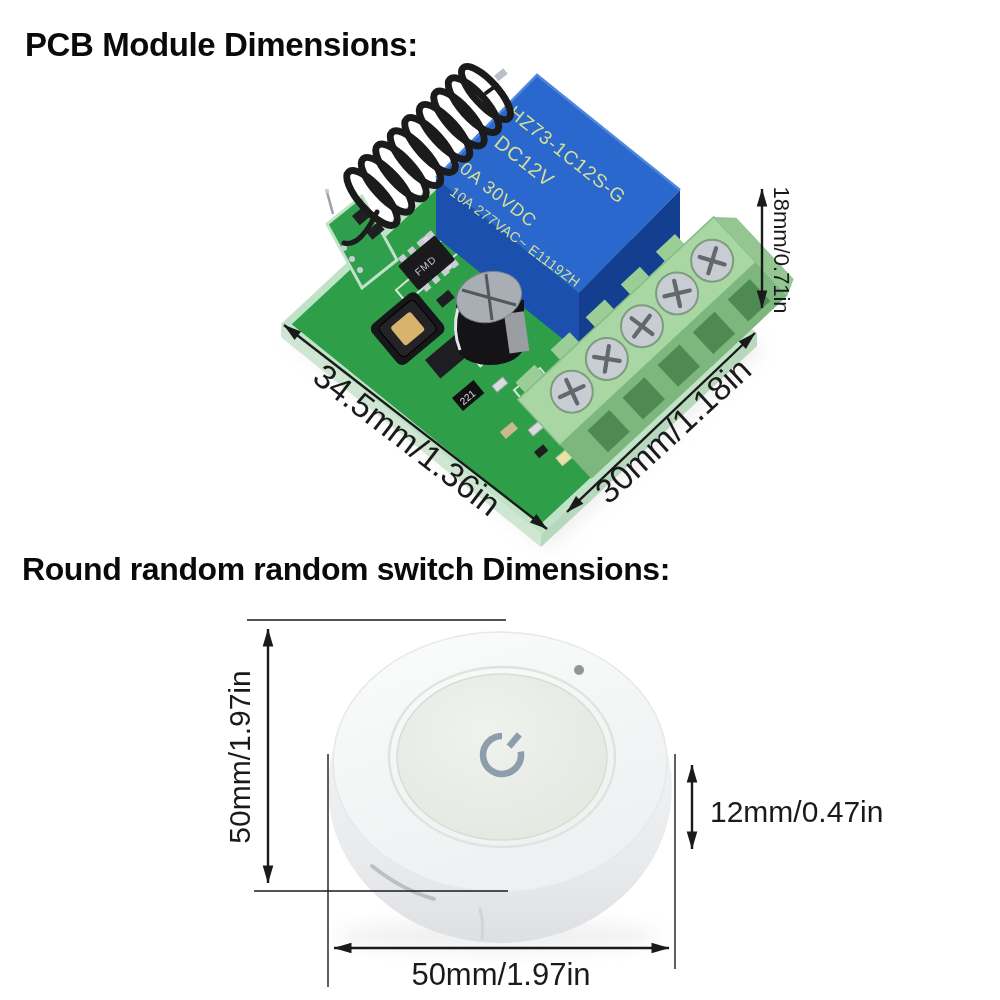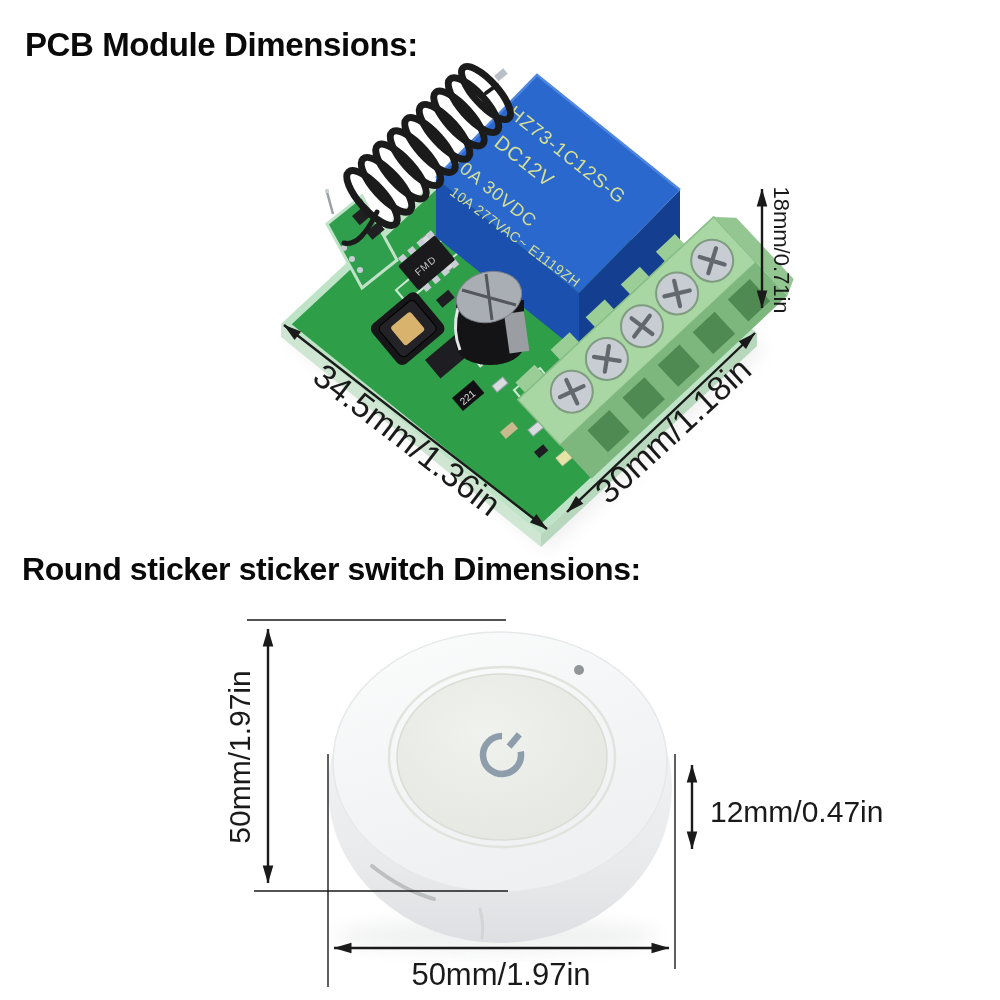--- a/index.html
+++ b/index.html
@@ -15,21 +15,21 @@
   #title-switch{left:22px;top:551px;font-size:32px;}
   svg{position:absolute;left:0;top:0;}
   svg text{font-family:"Liberation Sans",sans-serif;}
 </style>
 </head>
 <body>
 
 <div class="canvas">
 
   <div class="sec-title" id="title-pcb">PCB Module Dimensions:</div>
-  <div class="sec-title" id="title-switch">Round sticker sticker switch Dimensions:</div>
+  <div class="sec-title" id="title-switch">Round random random switch Dimensions:</div>
 
   <svg width="1000" height="1000" viewBox="0 0 1000 1000">
     <defs>
       <marker id="ae" viewBox="0 0 19 13" refX="18" refY="6.5" markerWidth="19" markerHeight="13" markerUnits="userSpaceOnUse" orient="auto">
         <path d="M0.5,1.2 L18.5,6.5 L0.5,11.8 Z" fill="#1a1a1a"></path>
       </marker>
       <marker id="as" viewBox="0 0 19 13" refX="1" refY="6.5" markerWidth="19" markerHeight="13" markerUnits="userSpaceOnUse" orient="auto">
         <path d="M18.5,1.2 L0.5,6.5 L18.5,11.8 Z" fill="#1a1a1a"></path>
       </marker>
       <filter id="soft" x="-30%" y="-30%" width="160%" height="160%">

